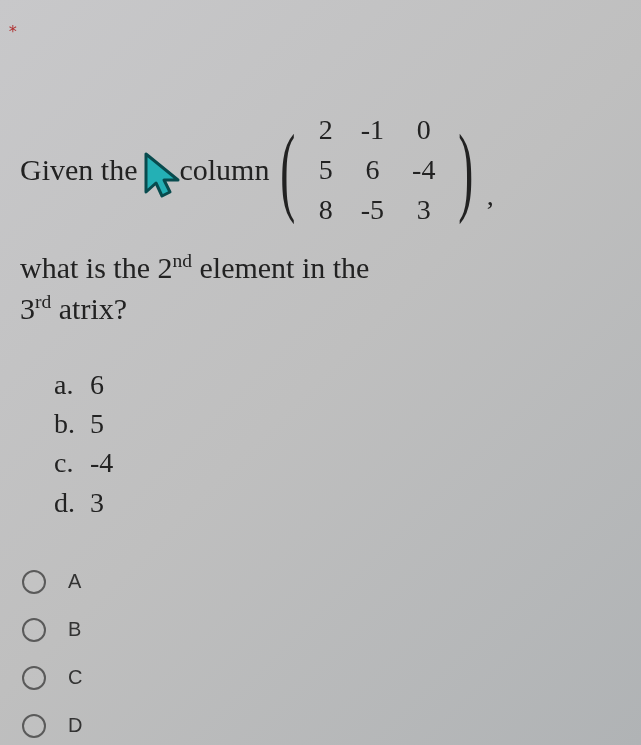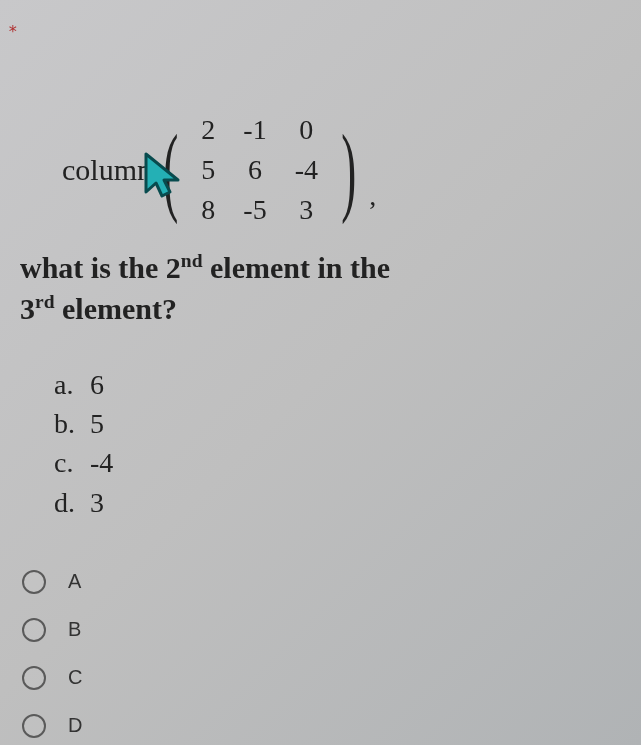--- a/index.html
+++ b/index.html
@@ -59,21 +59,20 @@
   .comma {
     font-size: 28px;
     margin-left: 4px;
     align-self: flex-end;
     padding-bottom: 18px;
   }
   .q-rest {
     font-size: 30px;
     margin-top: 18px;
     line-height: 1.35;
-    font-weight: bold;
   }
   sup { font-size: 0.65em; }
   .answers {
     margin-top: 36px;
     margin-left: 34px;
     font-size: 28px;
     line-height: 1.4;
   }
   .answers .row {
     display: flex;
@@ -112,20 +111,21 @@
   }
 </style>
 </head>
 <body>
 
 <span class="asterisk">*</span>
 
 <div class="content">
 
   <div class="q-line1">
+    <span>Given the</span>
     <span style="width:42px;display:inline-block"></span>
     <span>column</span>
     <span class="matrix-wrap">
       <span class="paren">(</span>
       <span class="matrix">
         <table>
           <tbody>
               <tr>
             <td>2</td>
             <td>-1</td>
@@ -144,21 +144,21 @@
         </tbody>
           </table>
       </span>
       <span class="paren">)</span>
     </span>
     <span class="comma">,</span>
   </div>
 
   <div class="q-rest">
     <span>what is the 2</span><sup>nd</sup><span> element in the</span><br>
-    <span>3</span><sup>rd</sup><span> element?</span>
+    <span>3</span><sup>rd</sup><span> atrix?</span>
   </div>
 
   <div class="answers">
     <div class="row">
       <span class="lbl">a.</span>
       <span>6</span>
     </div>
     <div class="row">
       <span class="lbl">b.</span>
       <span>5</span>

